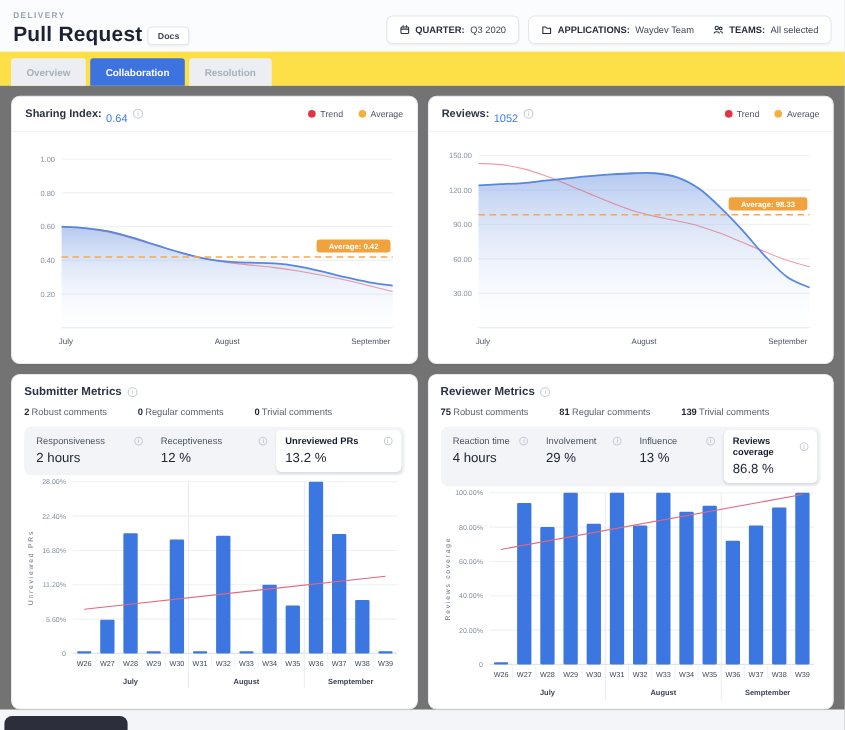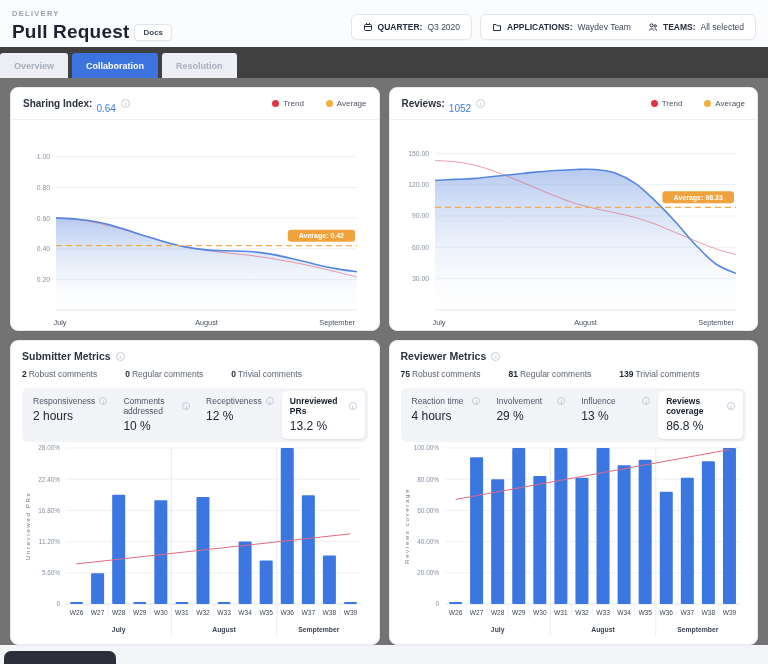--- a/index.html
+++ b/index.html
@@ -12,42 +12,42 @@
   .title-row { display:flex; align-items:center; gap:5px; }
   h1 { font-size:19px; font-weight:800; color:#1c2231; letter-spacing:.2px; }
   .docs { background:#fff; border:1px solid #e1e5ec; border-radius:4px; font-size:8px; font-weight:bold; color:#3f4757; padding:3px 8px; box-shadow:0 1px 1px rgba(0,0,0,.04); cursor:pointer; }
   .head-right { display:flex; gap:8px; margin-top:5px; }
   .filter { background:#fff; border:1px solid #e3e6ed; border-radius:6px; height:26px; display:flex; align-items:center; padding:0 11px; gap:5px; font-size:8.5px; color:#3d4555; box-shadow:0 1px 1px rgba(20,30,60,.03); cursor:pointer; }
   .filter b { color:#262d3d; }
   .filter.wide { gap:17px; }
   .fgroup { display:flex; align-items:center; gap:5px; }
   .ficon { display:flex; align-items:center; }
 
-  .tabs { display:flex; gap:4px; padding:6px 0 0; background:#404040; }
+  .tabs { display:flex; gap:4px; padding:6px 10px 0; background:#fde047; }
   .tab { height:25px; display:flex; align-items:center; padding:0 14px; font-size:9px; font-weight:bold; color:#a8b0bd; background:#eceef3; border-radius:3px 3px 0 0; cursor:pointer; }
   .tab.active { background:#3d73de; color:#fff; }
 
   .content { padding:9px 10px 0; display:grid; grid-template-columns:1fr 1fr; gap:9px; background:#737373; }
   .card { background:#fff; border:1px solid #e8eaef; border-radius:8px; box-shadow:0 1px 2px rgba(25,35,60,.04); overflow:hidden; }
   .card.top { height:244px; display:flex; flex-direction:column; }
   .card.bottom { height:305px; display:flex; flex-direction:column; padding:9px 11px 2px; }
 
   .card-head { height:32px; border-bottom:1px solid #eff1f5; display:flex; align-items:center; justify-content:space-between; padding:0 12px; flex:none; }
   .ct { display:flex; align-items:center; }
   .ct-title { font-size:10px; font-weight:bold; color:#2b3342; }
   .ct-value { font-size:10px; font-weight:normal; color:#3f7ae8; margin-left:4px;margin-top:9px; }
   .info { display:inline-block; width:9px; height:9px; border:1px solid #c6ccd8; border-radius:50%; margin-left:5px; position:relative; flex:none; cursor:pointer; }
   .info::after { content:"i"; position:absolute; left:0; right:0; top:0; text-align:center; font-size:6px; line-height:8px; color:#aab2c0; }
-  .legend { display:flex; gap:22px; align-items:flex-start; }
+  .legend { display:flex; gap:14px; align-items:flex-start; }
   .litem { display:flex; align-items:center; gap:4px; font-size:8px; color:#4a5263; cursor:pointer; }
   .dot { width:7px; height:7px; border-radius:50%; }
   .dot.red { background:#e23447; }
   .dot.orange { background:#f2b03c; }
 
-  .chart { flex:1; display:flex; align-items:flex-end; justify-content:center; min-height:0; }
+  .chart { flex:1; display:flex; align-items:flex-start; justify-content:center; min-height:0; }
   .chart svg { display:block; }
 
   .bt-row { display:flex; align-items:center; flex:none; }
   .bt { font-size:10.5px; font-weight:bold; color:#2b3342; }
   .comments { display:flex; gap:28px; margin-top:7px; font-size:8.5px; color:#5b6373; flex:none; }
   .cstat b { color:#1f2633; margin-right:2px; }
   .mstrip { margin-top:9px; background:#f2f4f7; border-radius:6px; padding:3px; display:flex; flex:none; }
   .mcell { flex:1; padding:5px 8px 6px; border-radius:5px; cursor:pointer; }
   .mcell .ml { display:flex; align-items:center; justify-content:space-between; font-size:8.5px; color:#4c5464; }
   .mcell .ml .info { width:8px; height:8px; margin-left:4px; }
@@ -225,27 +225,20 @@
       <span class="cstat"><b>0</b><span>Regular comments</span></span>
       <span class="cstat"><b>0</b><span>Trivial comments</span></span>
     </div>
     <div class="mstrip">
       <div class="mcell">
         <div class="ml">
             <span class="mlabel">Responsiveness</span>
             <span class="info"></span>
           </div>
         <div class="mv">2 hours</div>
-      </div>
-      <div class="mcell">
-        <div class="ml">
-            <span class="mlabel">Comments addressed</span>
-            <span class="info"></span>
-          </div>
-        <div class="mv">10 %</div>
       </div>
       <div class="mcell">
         <div class="ml">
             <span class="mlabel">Receptiveness</span>
             <span class="info"></span>
           </div>
         <div class="mv">12 %</div>
       </div>
       <div class="mcell selected">
         <div class="ml">

